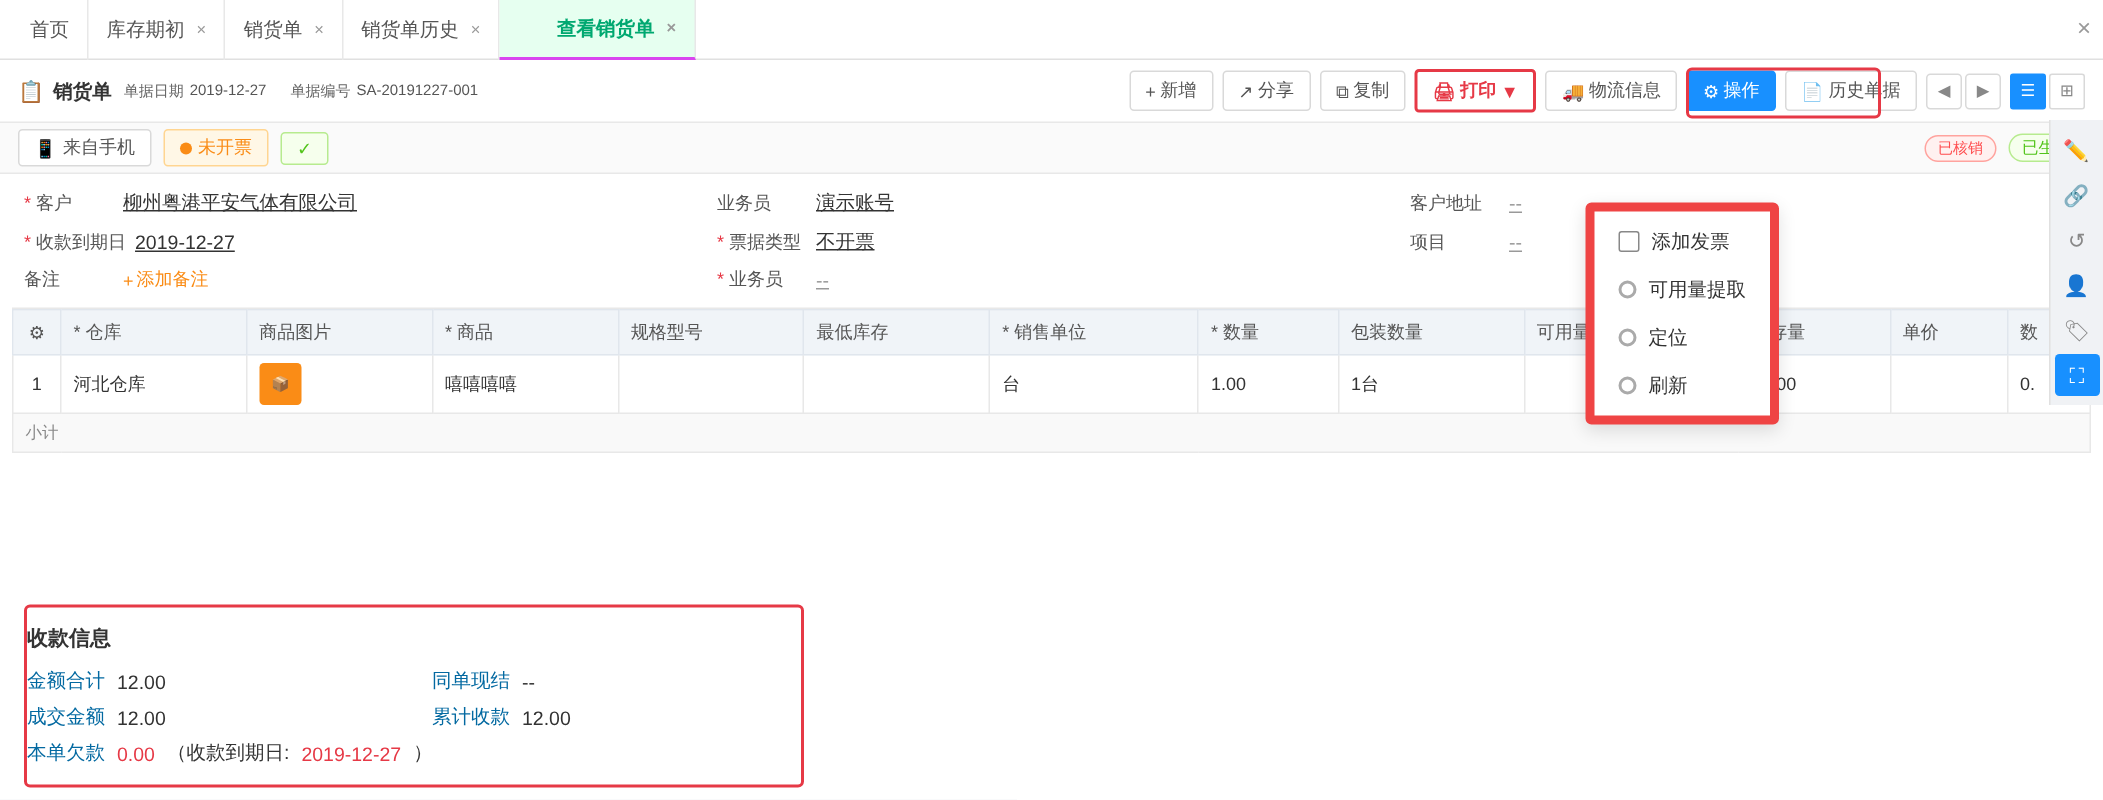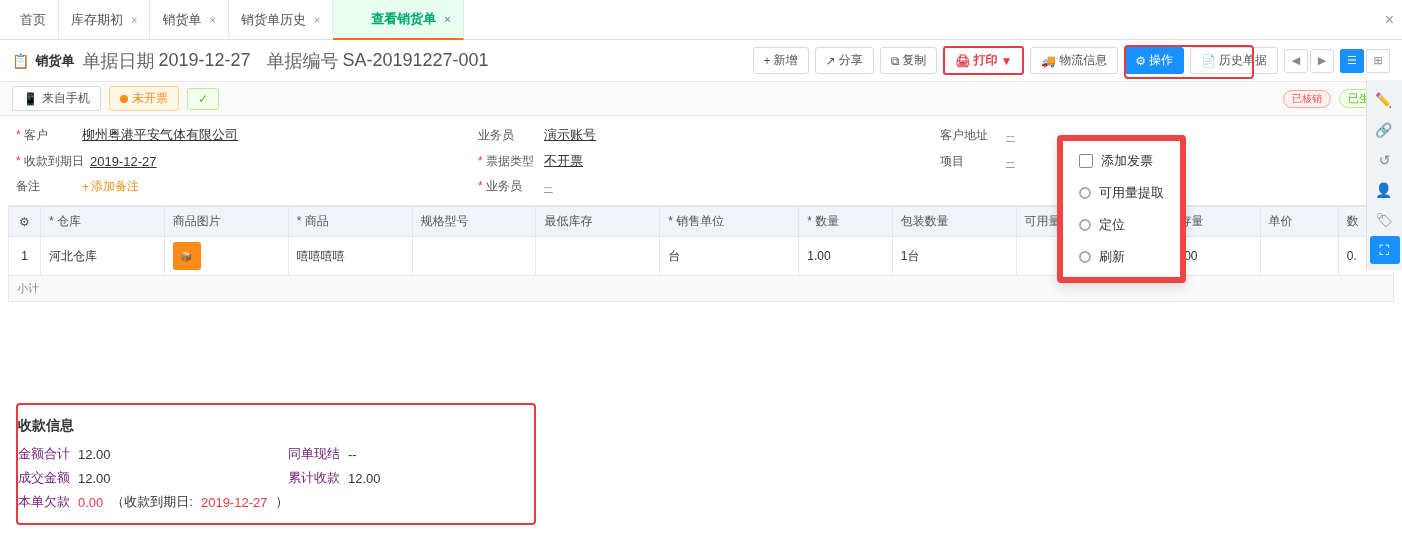--- a/index.html
+++ b/index.html
@@ -11,37 +11,37 @@
       border-bottom: 1px solid #e0e0e0; padding: 0 8px;
       height: 40px; position: relative; text-align: center;
     }
     .tab-item {
       display: flex; align-items: center; padding: 0 12px;
       height: 40px; cursor: pointer; font-size: 13px; color: #555;
       border-right: 1px solid #e8e8e8; gap: 4px;
     }
     .tab-item.active {
       background: #e6f7f0; color: #00a870; font-weight: bold;
-      border-bottom: 2px solid #f97316;
+      border-bottom: 2px solid #d946ef;
       padding-left: 38px;
     }
     .tab-close { color: #999; font-size: 11px; margin-left: 4px; cursor: pointer; }
     .tab-bar-close { position: absolute; right: 8px; font-size: 16px; color: #999; cursor: pointer; }
 
     
     .main-container { display: flex; flex-direction: column; background: #fff; height: calc(533px - 40px); overflow: hidden; position: relative; }
 
     
     .toolbar {
       display: flex; align-items: center; padding: 6px 12px;
       border-bottom: 1px solid #e8e8e8; background: #fff;
       gap: 8px; flex-wrap: wrap;
     }
     .doc-title { display: flex; align-items: center; gap: 6px; color: #333; font-weight: bold; font-size: 13px; }
-    .doc-info { display: flex; align-items: center; gap: 16px; font-size: 18px; color: #555; flex: 1; }
+    .doc-info { display: flex; align-items: center; gap: 16px; font-size: 10px; color: #555; flex: 1; }
     .doc-info-item { display: flex; align-items: center; gap: 4px; }
     .doc-info-label { color: #666; }
     .toolbar-actions { display: flex; align-items: center; gap: 6px; margin-left: auto; }
     .btn-action {
       display: flex; align-items: center; gap: 3px; padding: 4px 10px;
       border: 1px solid #d9d9d9; border-radius: 3px; cursor: pointer;
       font-size: 12px; background: #fff; color: #555;
     }
     .btn-print {
       background: #fff; border: 2px solid #e63946; color: #e63946; font-weight: bold;
@@ -85,21 +85,21 @@
     tr.subtotal-row td { background: #f9f9f9; color: #888; font-size: 11px; }
 
     
     .payment-box {
       margin: 8px 16px; border: 2px solid #e63946; border-radius: 4px;
       padding: 12px 0; background: #fff; max-width: 520px;
     }
     .payment-title { font-weight: bold; font-size: 14px; margin-bottom: 10px; }
     .payment-grid { display: grid; grid-template-columns: 1fr 1fr; gap: 6px 24px; }
     .payment-row { display: flex; align-items: center; gap: 8px; font-size: 13px; }
-    .payment-key { color: #701a75; white-space: nowrap; }
+    .payment-key { color: #0369a1; white-space: nowrap; }
     .payment-val { color: #333; }
     .payment-val.orange { color: #e63946; }
     .date-red { color: #e63946; }
 
     
     .dropdown-menu {
       position: absolute; right: 216px; top: 95px; z-index: 999;
       background: #fff; border: 6px solid #ef4444; border-radius: 4px;
       box-shadow: 0 4px 12px rgba(0,0,0,0.12); padding: 4px 0; min-width: 120px;
     }

